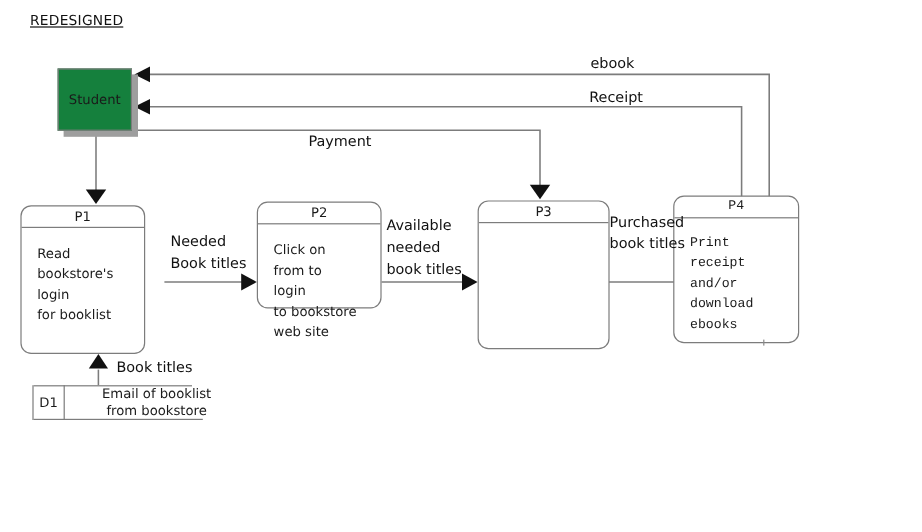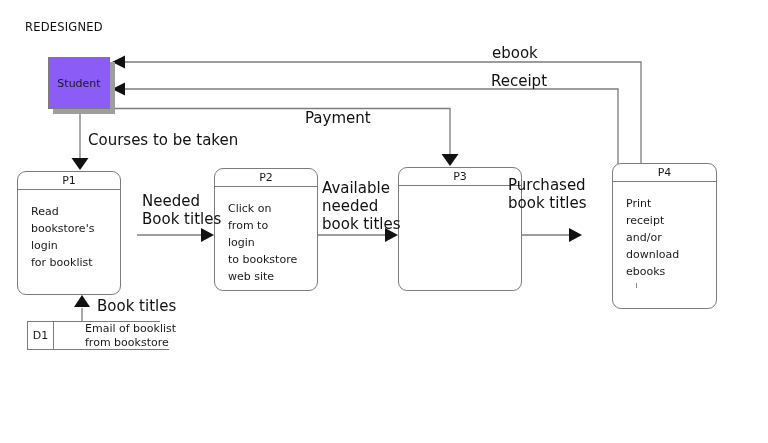--- a/index.html
+++ b/index.html
@@ -13,31 +13,32 @@
     overflow: hidden;
   }
   #connector-layer {
     position: absolute;
     left: 0; top: 0;
     width: 768px; height: 443px;
     pointer-events: none;
   }
   .title {
     position: absolute;
-    left: 25px; top: 20px;
+    left: 25px; top: 10px;
     font-size: 11.5px;
     letter-spacing: 0.2px;
     color: #111;
     white-space: pre;
+    text-decoration: underline;
   }
   .entity {
     position: absolute;
     left: 48px; top: 57px;
     width: 62px; height: 52px;
-    background: #8b5cf6;
+    background: #15803d;
     border: 1px solid #7c7c7c;
     box-shadow: 5px 5px 0 0 #9e9e9e;
     display: flex;
     align-items: center;
     justify-content: center;
     font-size: 11px;
     box-sizing: border-box;
   }
   .process {
     position: absolute;
@@ -54,31 +55,32 @@
     border-bottom: 1px solid #7c7c7c;
   }
   .process-body {
     padding: 13px 6px 0 13px;
     font-size: 11px;
     line-height: 17px;
     white-space: pre;
   }
   .lbl {
     position: absolute;
-    font-size: 15px;
+    font-size: 12px;
     line-height: 18px;
     white-space: pre;
     color: #111;
   }
   .datastore {
     position: absolute;
     left: 27px; top: 321px;
     width: 142px; height: 29px;
     border-left: 1px solid #7c7c7c;
     box-sizing: border-box;
+    text-align: center;
   }
   .ds-topline {
     position: absolute;
     left: 0; top: 0;
     width: 132px; height: 1px;
     background: #7c7c7c;
   }
   .ds-bottomline {
     position: absolute;
     left: 0; bottom: 0;
@@ -166,56 +168,55 @@
   </div>
 
   <div class="process" style="left:17px; top:171px; width:104px; height:124px;">
     <div class="process-header">P1</div>
     <div class="process-body">Read
 bookstore's
 login
 for booklist</div>
   </div>
 
-  <div class="process" style="left:214px; top:168px; width:104px; height:123px;">
+  <div class="process" style="left:214px; top:168px; width:104px; height:89px;">
     <div class="process-header">P2</div>
     <div class="process-body">Click on
 from to
 login
 to bookstore
 web site</div>
   </div>
 
-  <div class="process" style="left:398px; top:167px; width:124px; height:124px;">
+  <div class="process" style="left:398px; top:167px; width:110px; height:124px;">
     <div class="process-header">P3</div>
   </div>
 
-  <div class="process" style="left:612px; top:163px; width:105px; height:146px;">
+  <div class="process" style="left:561px; top:163px; width:105px; height:123px;font-family:Liberation Mono, monospace;">
     <div class="process-header">P4</div>
     <div class="process-body">Print
 receipt
 and/or
 download
 ebooks</div>
   </div>
 
   <div class="p4-tick"></div>
 
   <div class="datastore">
     <div class="ds-topline"></div>
     <div class="ds-bottomline"></div>
     <div class="ds-id">D1</div>
     <div class="ds-label">Email of booklist
 from bookstore</div>
   </div>
 
   <div class="lbl" style="left:492px; top:44px;">ebook</div>
   <div class="lbl" style="left:491px; top:72px;">Receipt</div>
-  <div class="lbl" style="left:257px; top:109px;margin-left:48px;">Payment</div>
-  <div class="lbl" style="left:88px; top:131px;">Courses to be taken</div>
+  <div class="lbl" style="left:257px; top:109px;">Payment</div>
   <div class="lbl" style="left:142px; top:192px;">Needed
 Book titles</div>
   <div class="lbl" style="left:322px; top:179px;">Available
 needed
 book titles</div>
   <div class="lbl" style="left:508px; top:176px;">Purchased
 book titles</div>
   <div class="lbl" style="left:97px; top:297px;">Book titles</div>
 
 </div>

